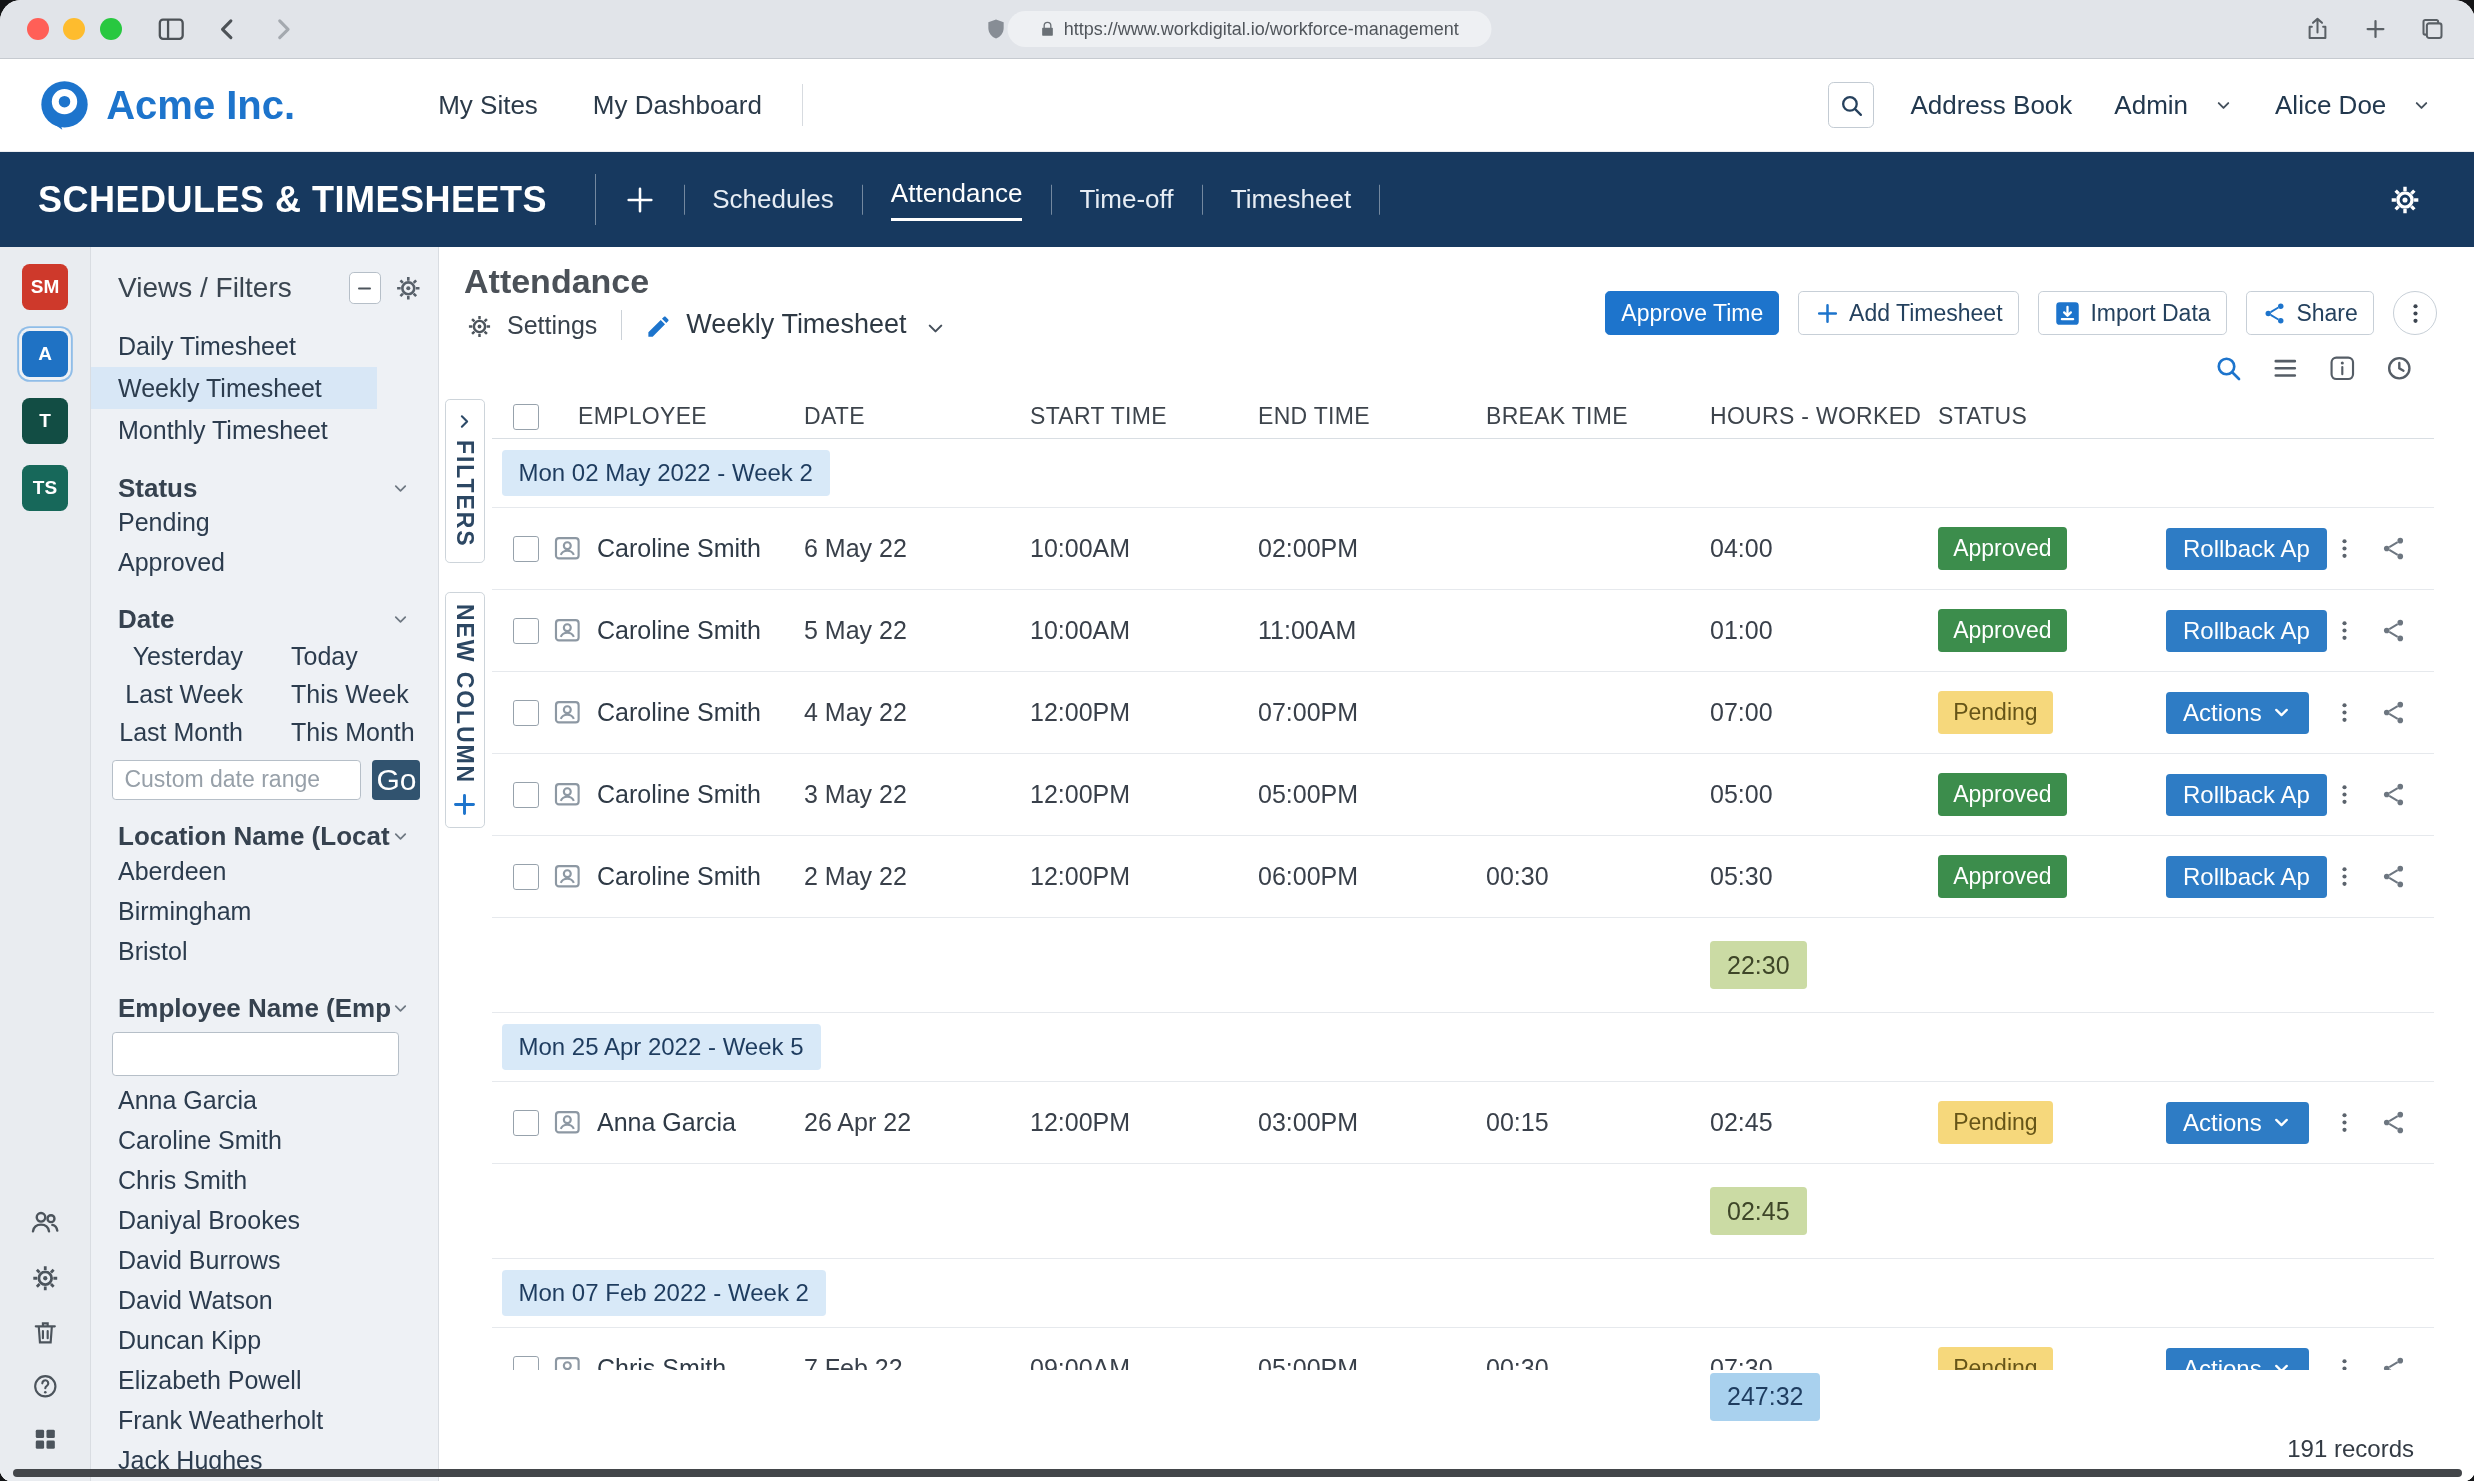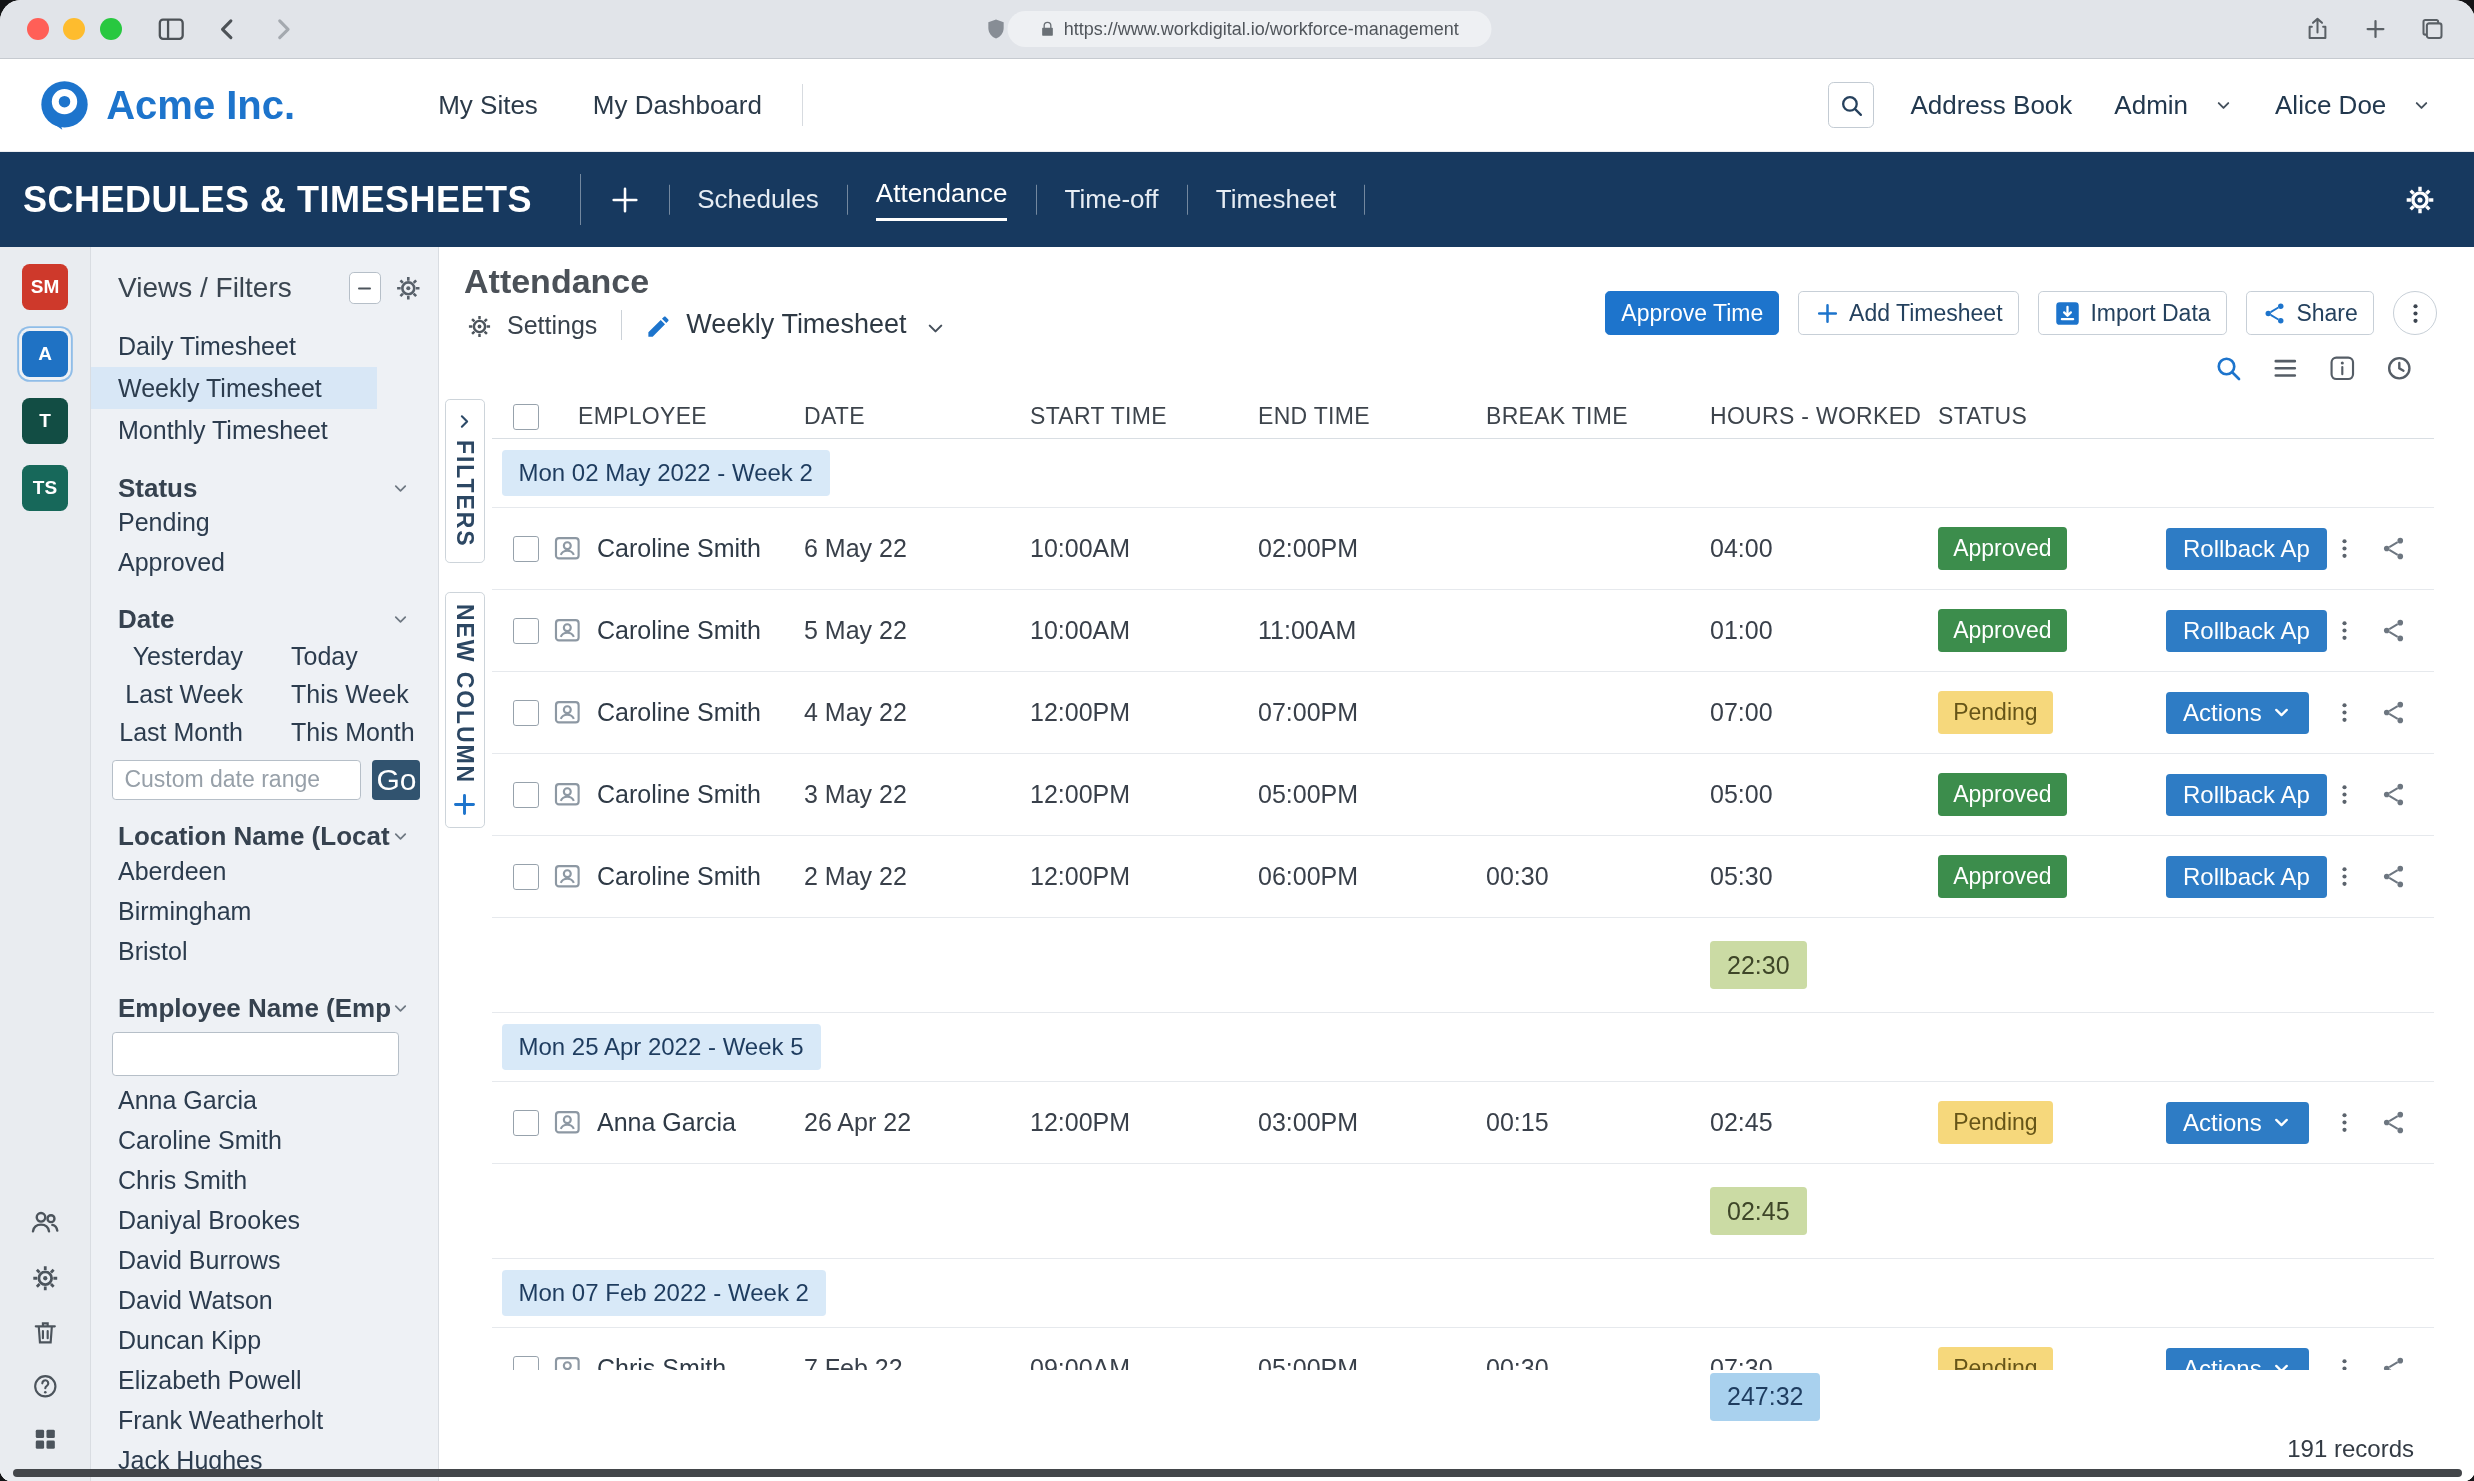--- a/index.html
+++ b/index.html
@@ -29,21 +29,21 @@
   .topnav{display:flex;gap:55px;margin-left:143px;font-size:26px;color:#2b3a49}
   .topnav-item{cursor:pointer}
   .hdr-sep{width:1px;height:42px;background:#d7dbe0;margin-left:40px}
   .searchbox{width:46px;height:46px;border:1px solid #c3cbd3;border-radius:5.7px;display:flex;align-items:center;justify-content:center;color:#26415d;margin-right:36px;cursor:pointer}
   .hdr-link{font-size:26px;color:#22384e;margin-right:42px;cursor:pointer}
   .hdr-menu{display:flex;align-items:center;gap:26px;font-size:26px;color:#22384e;margin-right:42px;cursor:pointer}
   .hdr-menu .chev{color:#44505c;display:inline-flex}
   .hdr-menu.last{margin-right:5.7px}
 
   
-  .navybar{height:95px;flex:0 0 95px;background:var(--navy,#17395f);display:flex;align-items:center;padding:0 23px;color:#fff}
+  .navybar{height:95px;flex:0 0 95px;background:var(--navy,#17395f);display:flex;align-items:center;padding:0 38px;color:#fff}
   .module-title{font-size:36px;font-weight:700;letter-spacing:0.5px}
   .bar-sep{width:1px;height:51px;background:rgba(255,255,255,.4);margin:0 27px 0 48px}
   .bar-add{color:#fff;display:inline-flex;cursor:pointer;margin-right:7.6px}
   .module-tabs{display:flex;align-items:stretch;height:100%;margin-left:19px}
   .mtab{display:flex;align-items:center;padding:0 28.6px;position:relative;font-size:26px;color:#e7edf4;cursor:pointer}
   .mtab::before{content:'';position:absolute;left:0;top:50%;transform:translateY(-50%);width:1px;height:30.5px;background:rgba(255,255,255,.4)}
   .mtab:last-child::after{content:'';position:absolute;right:0;top:50%;transform:translateY(-50%);width:1px;height:30.5px;background:rgba(255,255,255,.4)}
   .mtab.active{color:#fff}
   .mtab.active .tab-label{border-bottom:3.8px solid #fff;padding-bottom:9.5px;font-weight:500}
   .bar-gear{color:#fff;display:inline-flex;cursor:pointer;margin-right:15.2px}

